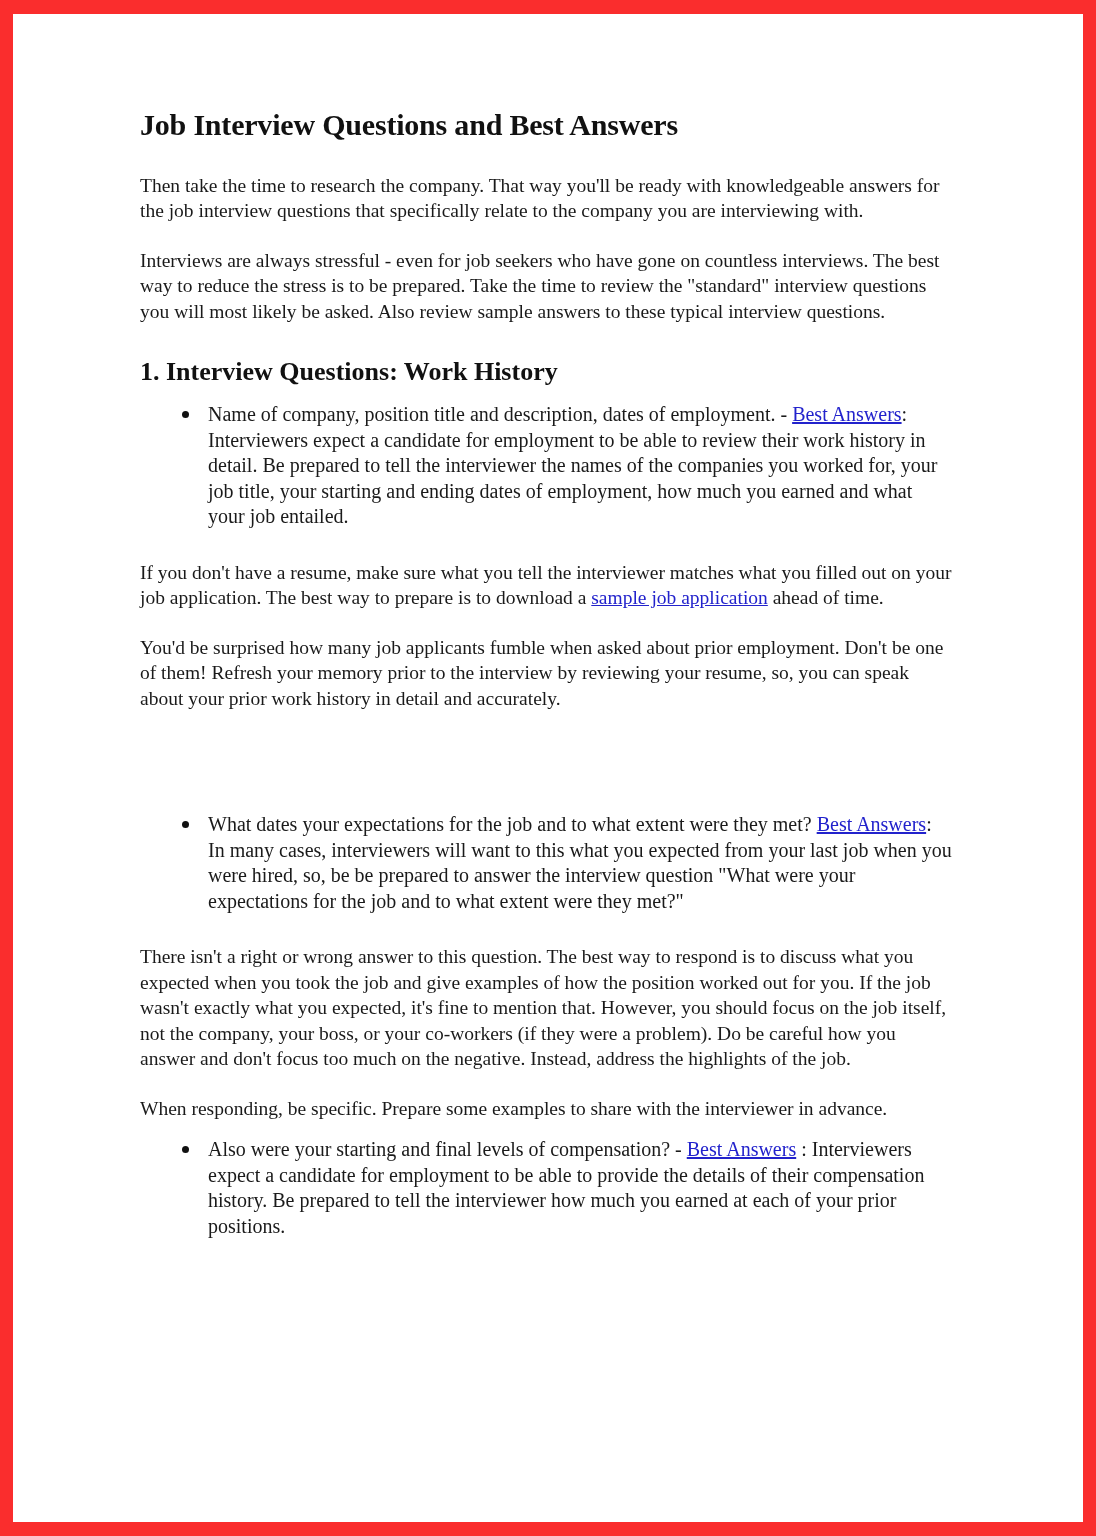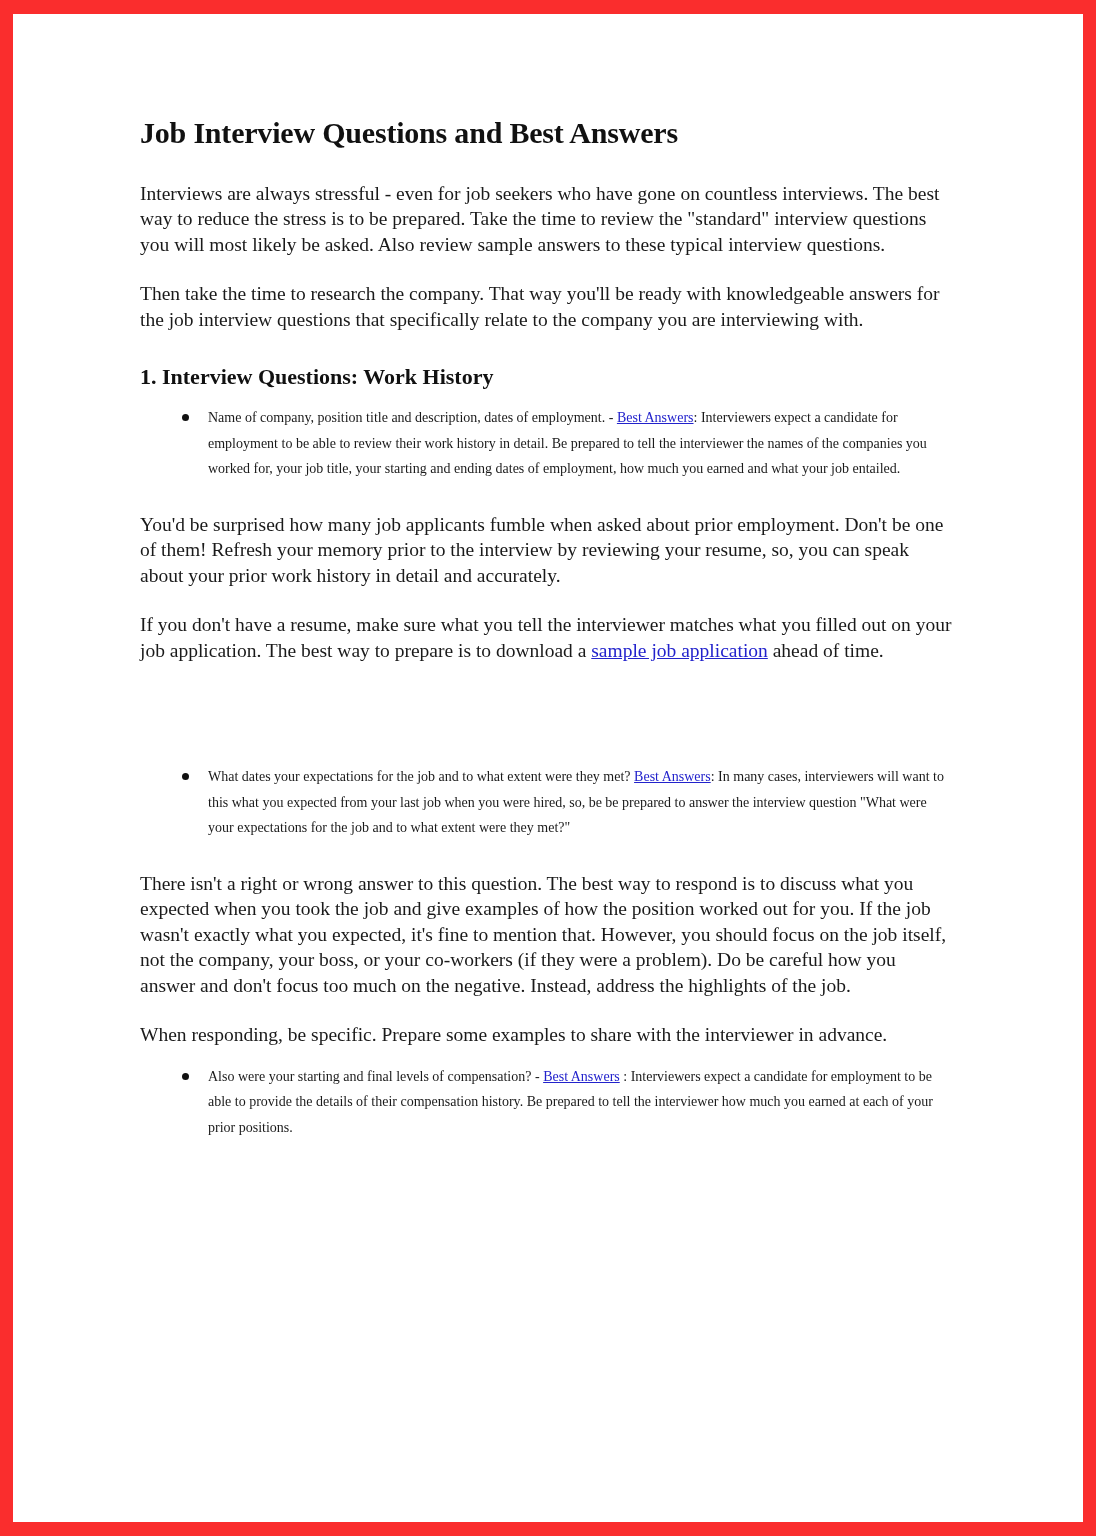--- a/index.html
+++ b/index.html
@@ -44,21 +44,21 @@
   }
   .frame-right {
     top: 0;
     right: 0;
     width: 13px;
     height: 1536px;
   }
 
   .sheet {
     position: absolute;
-    top: 22px;
+    top: 14px;
     left: 13px;
     width: 1070px;
     height: 1183px;
     background: #ffffff;
   }
 
   .content {
     position: absolute;
     left: 127px;   
     top: 94px;
@@ -70,21 +70,21 @@
     font-size: 30px;
     font-weight: bold;
     line-height: 1.15;
     margin: 0 0 30px 0;
     color: #111111;
     letter-spacing: -0.2px;
   }
 
   h2.section-heading {
     font-family: "Liberation Serif", "DejaVu Serif", serif;
-    font-size: 22px;
+    font-size: 26px;
     font-weight: bold;
     line-height: 1.2;
     margin: 32px 0 8px 0;
     color: #111111;
   }
 
   p.para {
     font-family: "Liberation Serif", "DejaVu Serif", serif;
     font-size: 19.5px;
     line-height: 25.5px;
@@ -97,21 +97,21 @@
   }
 
   ul.bullets {
     list-style: none;
     margin: 0 0 10px 0;
     padding: 0;
   }
   ul.bullets li {
     position: relative;
     font-family: "Liberation Serif", "DejaVu Serif", serif;
-    font-size: 14px;
+    font-size: 20px;
     line-height: 25.5px;
     color: #1a1a1a;
     margin: 15px 0 12px 0;
     padding-left: 68px;
   }
   ul.bullets li .bullet-dot {
     position: absolute;
     left: 42px;
     top: 9px;
     width: 7px;
@@ -138,40 +138,40 @@
   <div class="frame-bottom"></div>
   <div class="frame-left"></div>
   <div class="frame-right"></div>
 
   <div class="sheet">
 
     <div class="content">
 
       <h1 class="doc-title">Job Interview Questions and Best Answers</h1>
 
+      <p class="para">Then take the time to research the company. That way you'll be ready with knowledgeable answers for the job interview questions that specifically relate to the company you are interviewing with.</p>
+
       <p class="para">Interviews are always stressful - even for job seekers who have gone on countless interviews. The best way to reduce the stress is to be prepared. Take the time to review the "standard" interview questions you will most likely be asked. Also review sample answers to these typical interview questions.</p>
-
-      <p class="para">Then take the time to research the company. That way you'll be ready with knowledgeable answers for the job interview questions that specifically relate to the company you are interviewing with.</p>
 
       <h2 class="section-heading">1. Interview Questions: Work History</h2>
 
       <ul class="bullets">
         <li>
           <span class="bullet-dot"></span>
           <span>Name of company, position title and description, dates of employment. - </span><a class="doclink" href="#">Best Answers</a><span>: Interviewers expect a candidate for employment to be able to review their work history in detail. Be prepared to tell the interviewer the names of the companies you worked for, your job title, your starting and ending dates of employment, how much you earned and what your job entailed.</span>
         </li>
       </ul>
 
       <div class="gap-small"></div>
 
-      <p class="para">You'd be surprised how many job applicants fumble when asked about prior employment. Don't be one of them! Refresh your memory prior to the interview by reviewing your resume, so, you can speak about your prior work history in detail and accurately.</p>
-
       <p class="para">
         <span>If you don't have a resume, make sure what you tell the interviewer matches what you filled out on your job application. The best way to prepare is to download a </span><a class="doclink" href="#">sample job application</a><span> ahead of time.</span>
       </p>
+
+      <p class="para">You'd be surprised how many job applicants fumble when asked about prior employment. Don't be one of them! Refresh your memory prior to the interview by reviewing your resume, so, you can speak about your prior work history in detail and accurately.</p>
 
       <div class="gap-big"></div>
 
       <ul class="bullets">
         <li>
           <span class="bullet-dot"></span>
           <span>What dates your expectations for the job and to what extent were they met? </span><a class="doclink" href="#">Best Answers</a><span>: In many cases, interviewers will want to this what you expected from your last job when you were hired, so, be be prepared to answer the interview question "What were your expectations for the job and to what extent were they met?"</span>
         </li>
       </ul>
 

